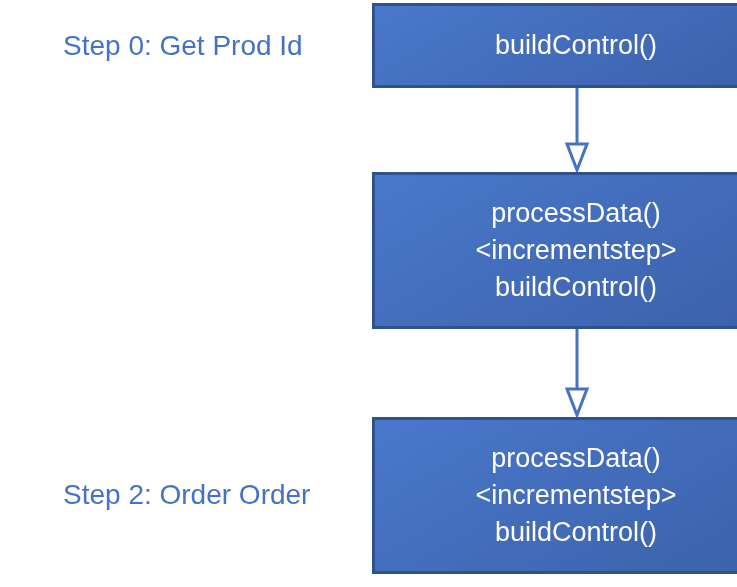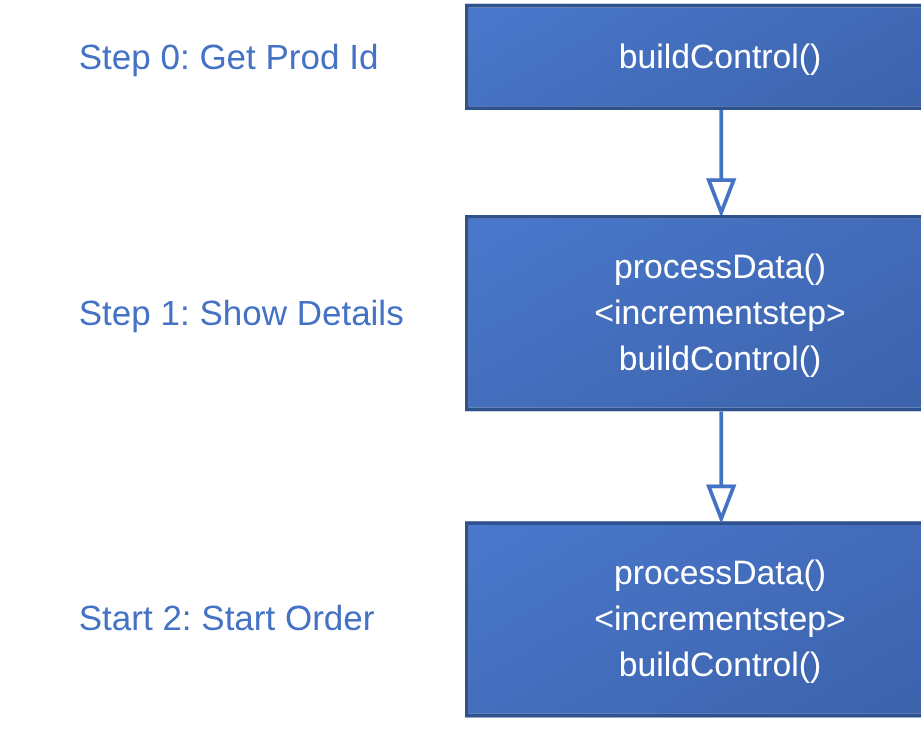--- a/index.html
+++ b/index.html
@@ -65,22 +65,21 @@
     fill: #ffffff;
     stroke-linejoin: miter;
   }
 </style>
 </head>
 <body>
 
 <div class="canvas">
 
   <div class="step-label" id="label-0">Step 0: Get Prod Id</div>
-  <div class="step-label" id="label-1">Step 1: Show Details</div>
-  <div class="step-label" id="label-2">Start 2: Start Order</div>
+  <div class="step-label" id="label-2">Step 2: Order Order</div>
 
   <div class="flow-box" id="box-0">
     <div class="box-line">buildControl()</div>
   </div>
 
   <svg class="arrow" id="arrow-0" width="26" height="84" viewBox="0 0 26 84">
     <line class="stem" x1="13" y1="0" x2="13" y2="56"></line>
     <polygon class="head" points="3,56 23,56 13,82"></polygon>
   </svg>
 

